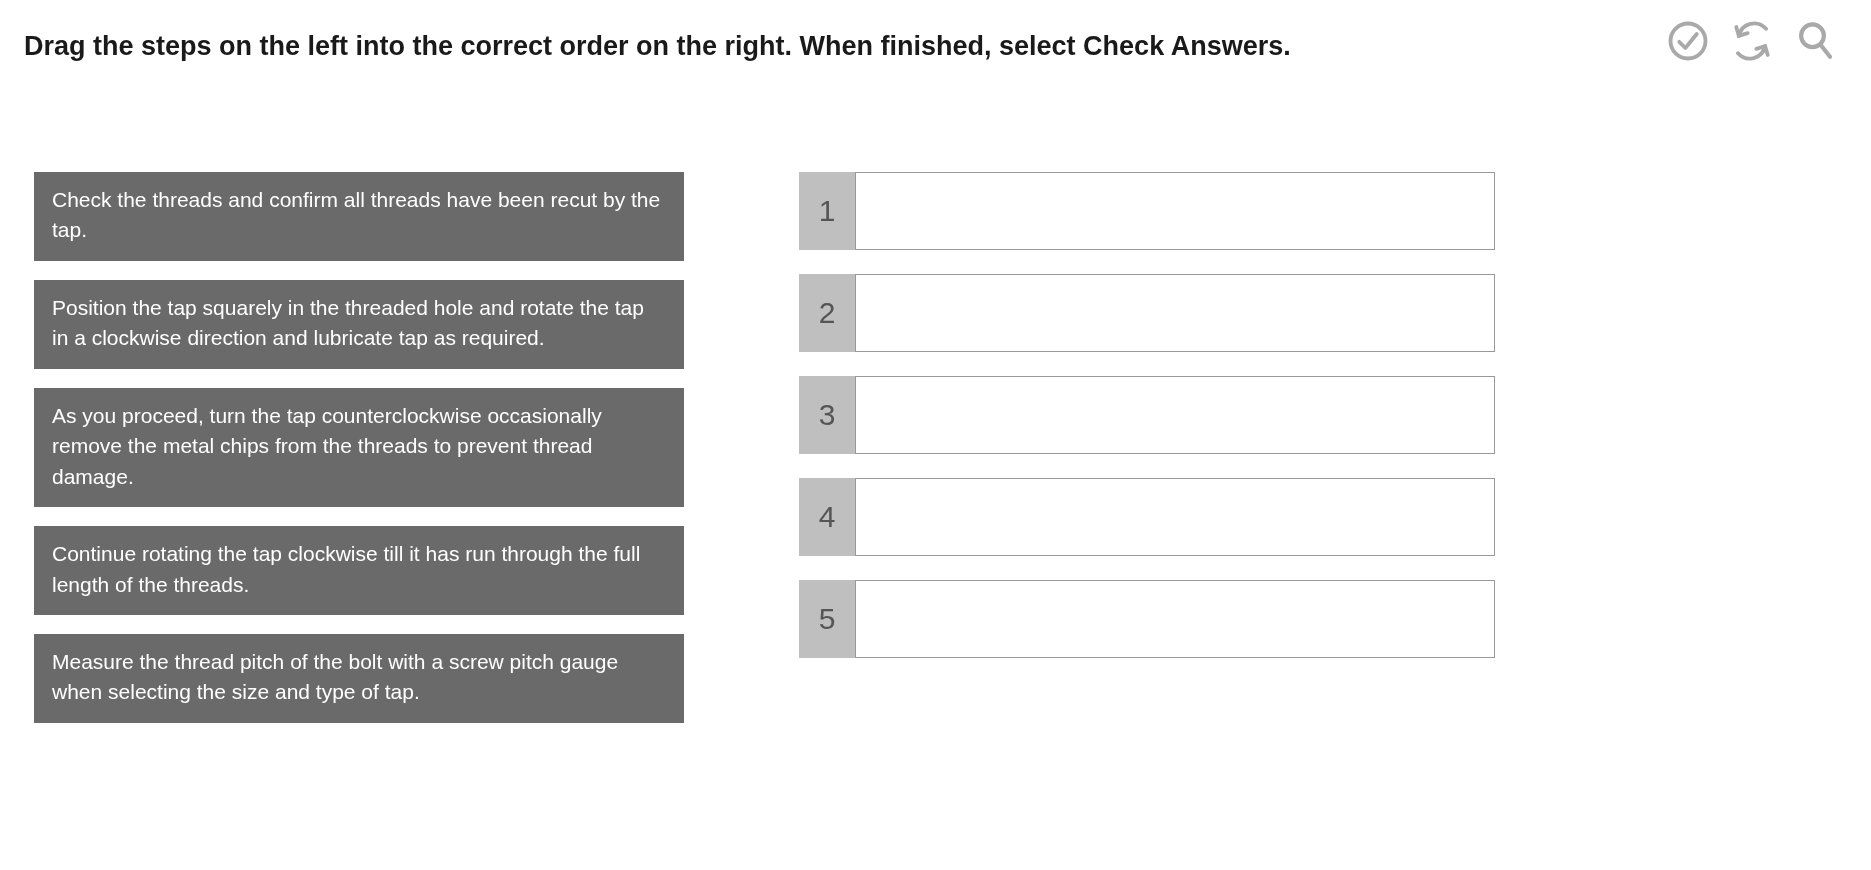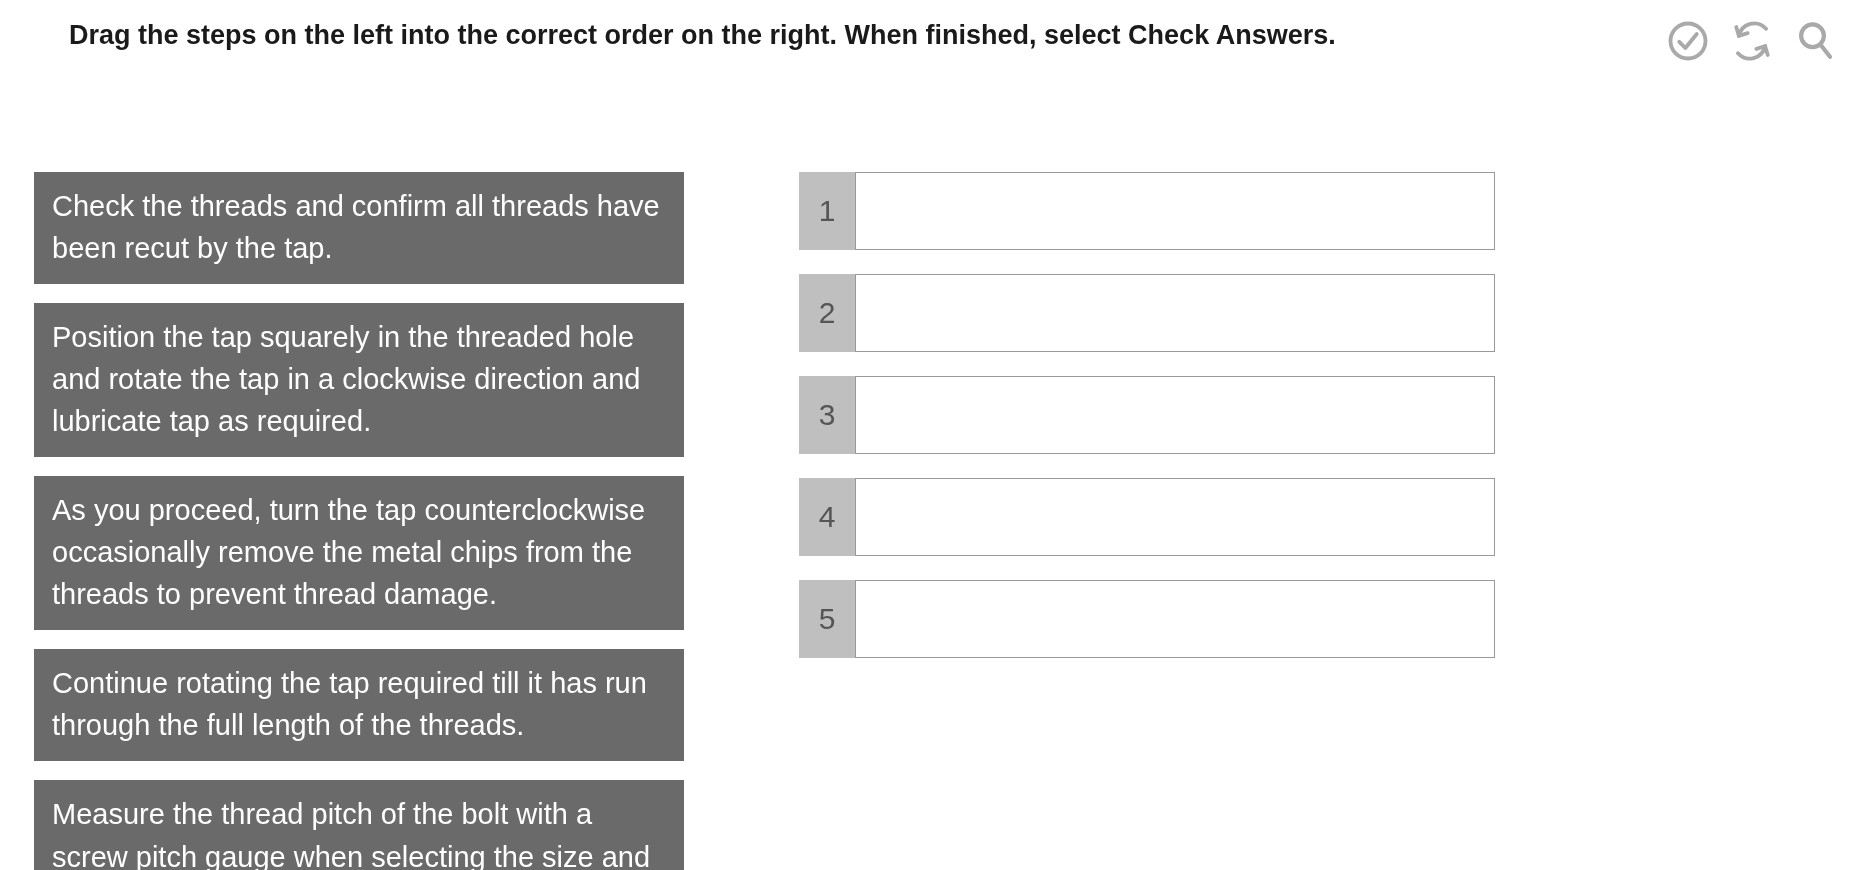--- a/index.html
+++ b/index.html
@@ -6,24 +6,23 @@
   body {
     margin: 0;
     padding: 20px 24px;
     font-family: Verdana, Geneva, Tahoma, sans-serif;
     background: #ffffff;
     color: #222;
     width: 1871px;
   }
   .header-row {
     display: flex;
-    align-items: flex-start;
+    align-items: flex-end;
     justify-content: space-between;
     margin-bottom: 110px;
-    margin-left: 45px;
   }
   .instructions {
     font-size: 27px;
     font-weight: bold;
     color: #1a1a1a;
   }
   .toolbar {
     display: flex;
     gap: 22px;
     align-items: center;
@@ -33,21 +32,21 @@
   .columns {
     display: flex;
     gap: 115px;
     align-items: flex-start;
     padding-left: 10px;
   }
   .left-col { width: 650px; display: flex; flex-direction: column; gap: 19px; }
   .drag-item {
     background: #6a6a6a;
     color: #ffffff;
-    font-size: 29px;
+    font-size: 21px;
     line-height: 1.45;
     padding: 13px 18px 15px 18px;
     cursor: grab;
   }
   .right-col { display: flex; flex-direction: column; gap: 24px; }
   .drop-row { display: flex; align-items: center; }
   .num-box {
     width: 56px;
     height: 78px;
     background: #bfbfbf;
@@ -92,21 +91,21 @@
       </svg>
     </span>
   </div>
 </div>
 
 <div class="columns">
   <div class="left-col">
     <div class="drag-item">Check the threads and confirm all threads have been recut by the tap.</div>
     <div class="drag-item">Position the tap squarely in the threaded hole and rotate the tap in a clockwise direction and lubricate tap as required.</div>
     <div class="drag-item">As you proceed, turn the tap counterclockwise occasionally remove the metal chips from the threads to prevent thread damage.</div>
-    <div class="drag-item">Continue rotating the tap required till it has run through the full length of the threads.</div>
+    <div class="drag-item">Continue rotating the tap clockwise till it has run through the full length of the threads.</div>
     <div class="drag-item">Measure the thread pitch of the bolt with a screw pitch gauge when selecting the size and type of tap.</div>
   </div>
   <div class="right-col">
     <div class="drop-row">
       <div class="num-box">1</div>
       <div class="drop-target"></div>
     </div>
     <div class="drop-row">
       <div class="num-box">2</div>
       <div class="drop-target"></div>

